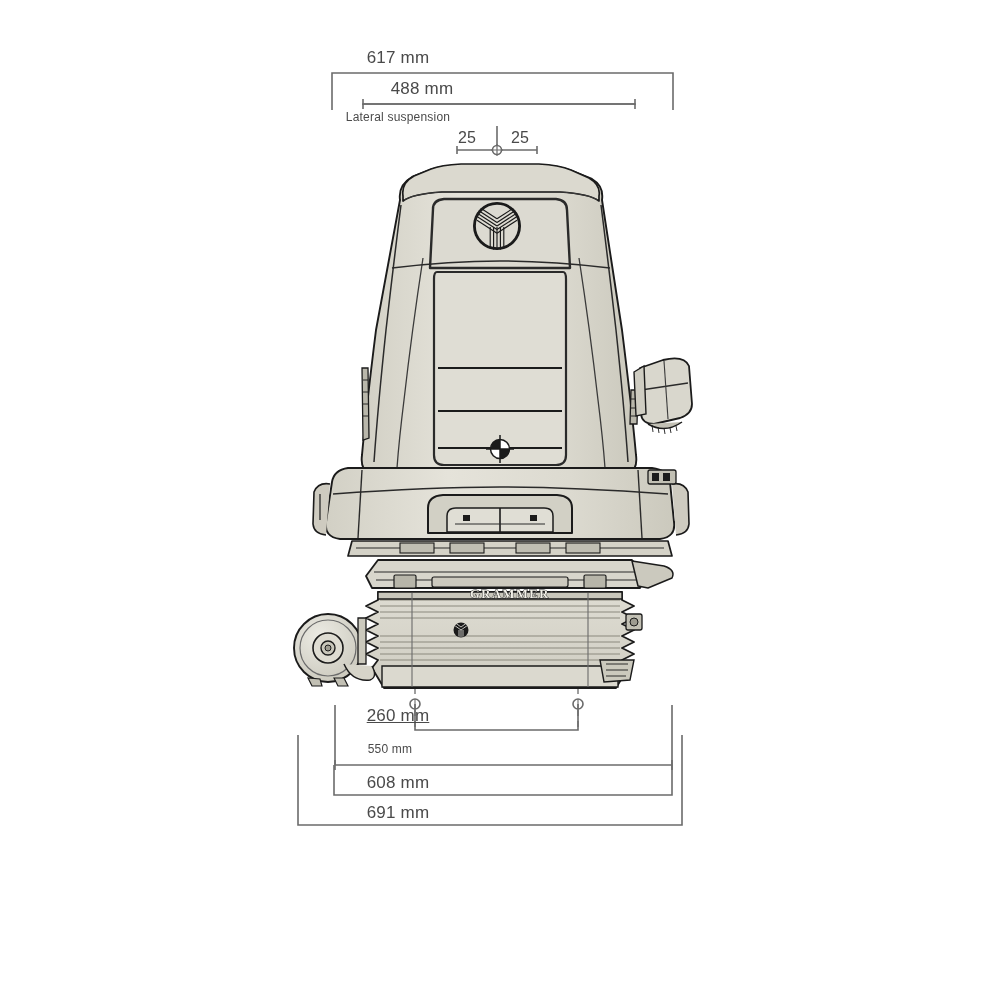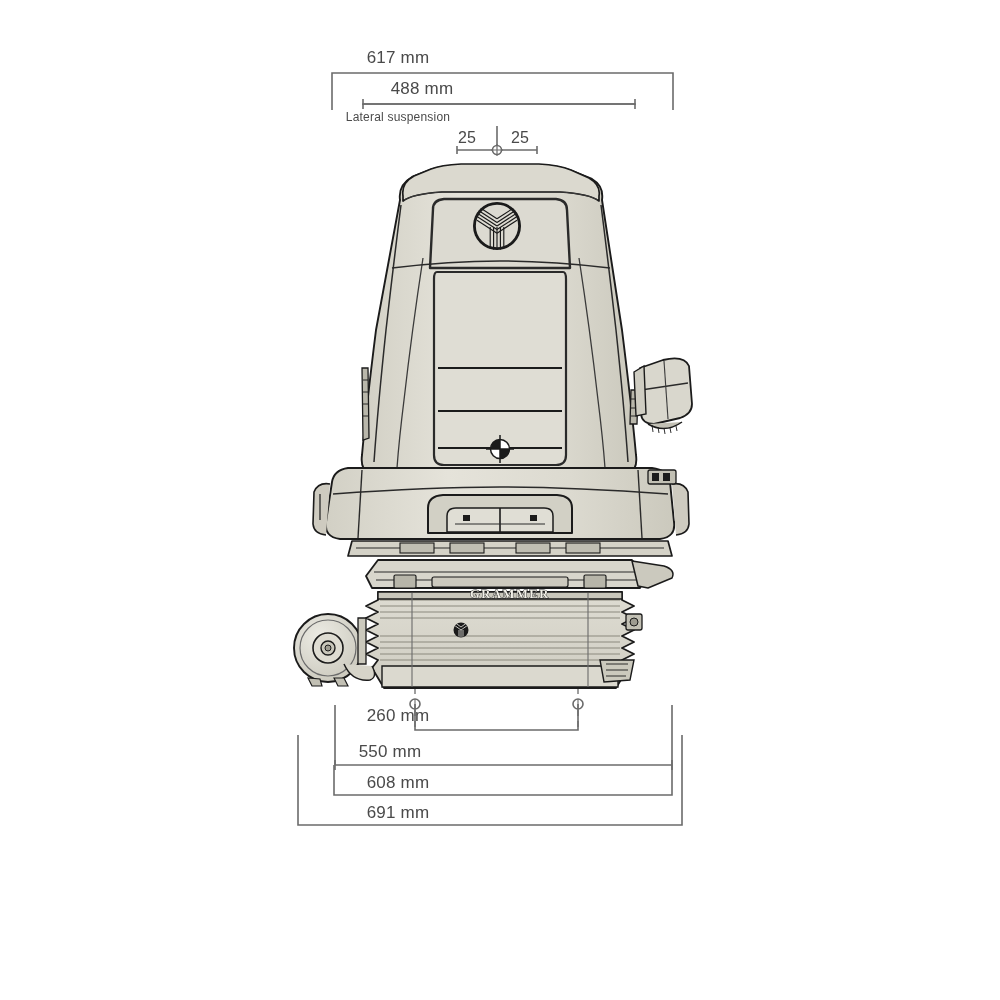--- a/index.html
+++ b/index.html
@@ -22,22 +22,22 @@
     color: #4a4a4a;
     white-space: nowrap;
     text-align: center;
     letter-spacing: .2px;
   }
   .t-617 { left: 0; right: 0; top: 48px; font-size: 17px; }
   .t-488 { left: 0; right: 0; top: 79px; font-size: 17px; padding-left: 48px; }
   .t-lat { left: 0; right: 0; top: 110px; font-size: 12px; }
   .t-25l { left: 452px; top: 129px; font-size: 16px; width: 30px; }
   .t-25r { left: 505px; top: 129px; font-size: 16px; width: 30px; }
-  .t-260 { left: 0; right: 0; top: 706px; font-size: 17px; }
-  .t-550 { left: 0; right: 16px; top: 742px; font-size: 17px; }
+  .t-260 { left: 0; right: 0; top: 706px; font-size: 17px; text-decoration: underline; }
+  .t-550 { left: 0; right: 16px; top: 742px; font-size: 12px; }
   .t-608 { left: 0; right: 0; top: 773px; font-size: 17px; }
   .t-691 { left: 0; right: 0; top: 803px; font-size: 17px; }
   .brand-text {
     position: absolute;
     font-family: "Liberation Serif", serif;
     font-weight: bold;
     font-size: 12.5px;
     letter-spacing: 1.6px;
     color: #f2f0e8;
     -webkit-text-stroke: .9px #1b1b1b;

